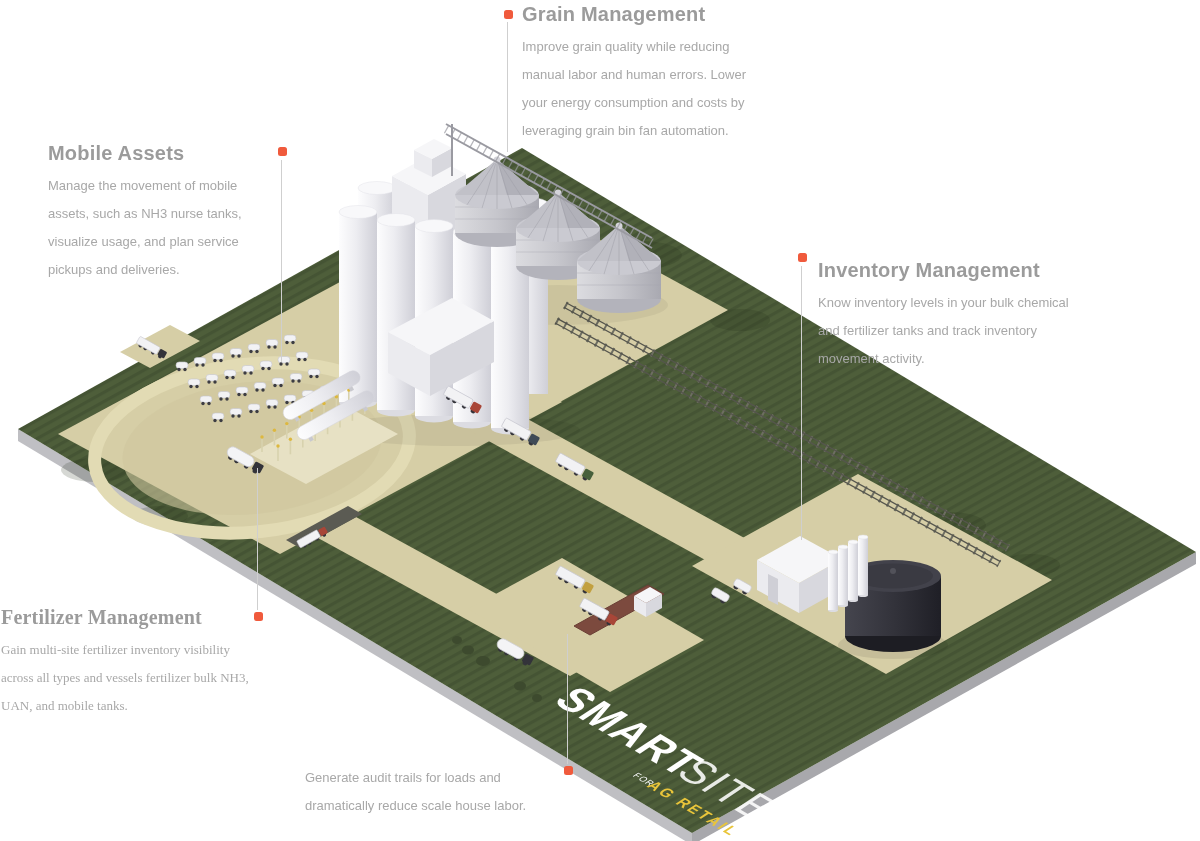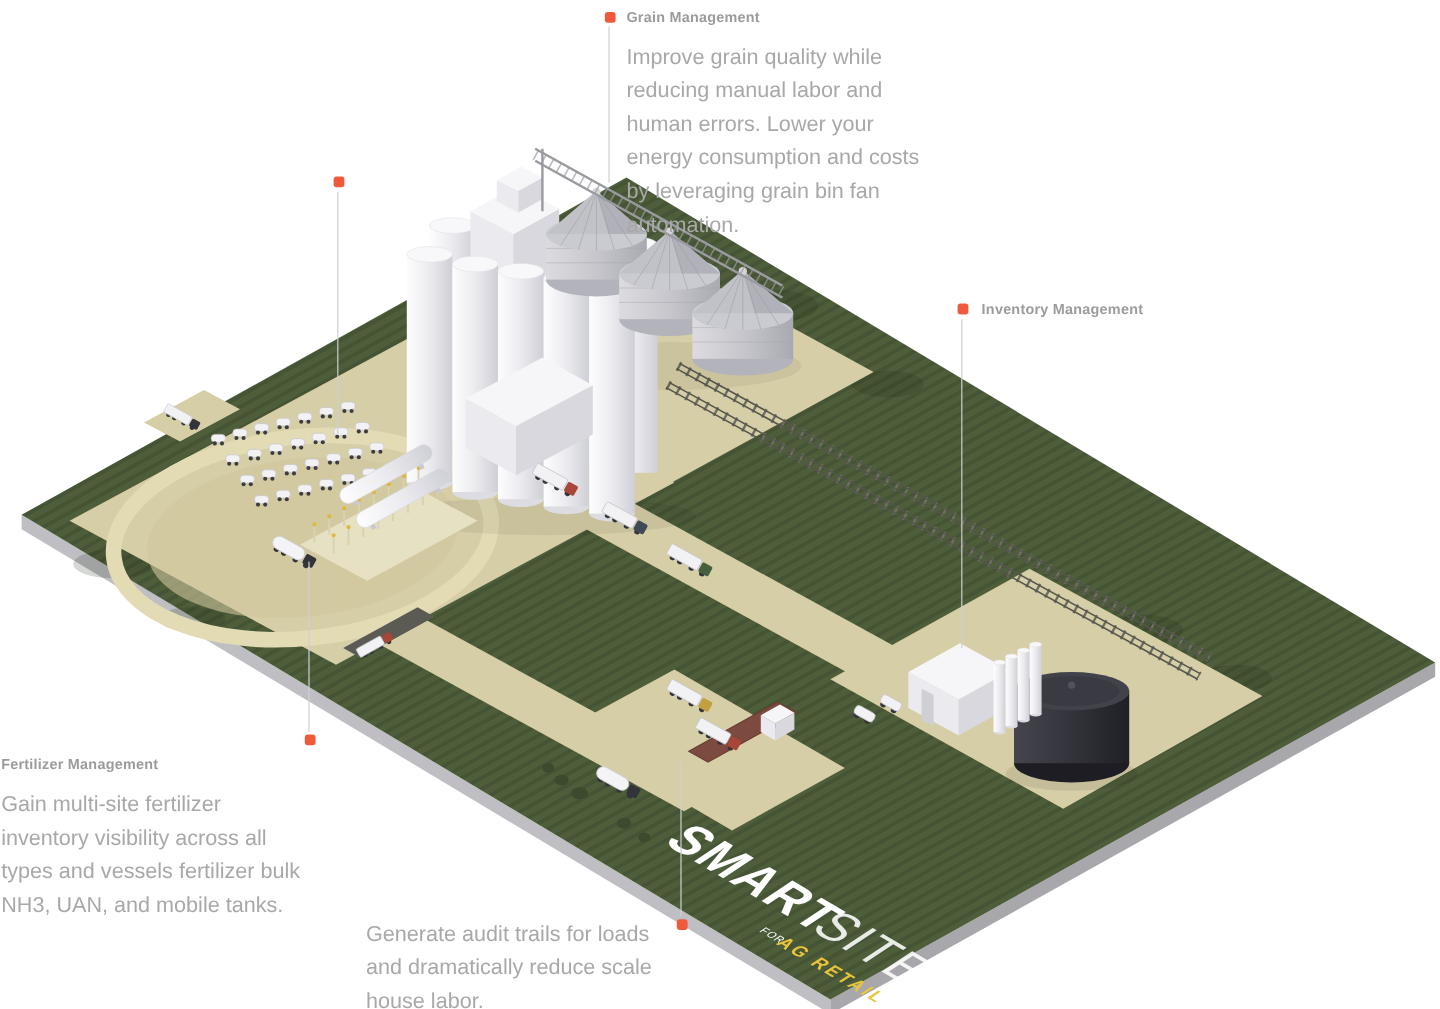--- a/index.html
+++ b/index.html
@@ -1,21 +1,21 @@
 <!DOCTYPE html>
 <html><head>
 <meta charset="utf-8">
 <style>
   html,body{margin:0;padding:0;background:#fff;}
   .stage{position:relative;width:1200px;height:841px;background:#ffffff;overflow:hidden;
          font-family:"Liberation Sans", sans-serif;}
   .scene-svg{position:absolute;left:0;top:0;z-index:1;}
   .callout{position:absolute;z-index:3;text-align:left;}
-  .callout h2{margin:0;font-size:12px;line-height:24px;font-weight:700;color:#9b9b9b;letter-spacing:.2px;}
-  .callout p{margin:7px 0 0;font-size:18px;line-height:28px;color:#a8a8a8;}
+  .callout h2{margin:0;font-size:20px;line-height:24px;font-weight:700;color:#9b9b9b;letter-spacing:.2px;}
+  .callout p{margin:7px 0 0;font-size:13px;line-height:28px;color:#a8a8a8;}
   .dot{position:absolute;z-index:4;width:9px;height:9px;border-radius:2.5px;background:#f05a3c;}
   .cline{position:absolute;z-index:2;width:1px;background:#cfcfcf;}
   
   .pad{fill:#d6cea6;}
   .padlight{fill:#e7e1c4;}
   .siloCap{fill:#f8f8fa;stroke:#e2e2e8;stroke-width:.5;}
   .siloBase{fill:#dcdce2;}
   .boxTop{fill:#f6f6f8;}
   .boxFront{fill:#ebebef;}
   .boxSide{fill:#d8d8de;}
@@ -358,30 +358,35 @@
 
   <div class="dot" style="left:504px;top:10px;"></div>
   <div class="cline" style="left:507px;top:22px;height:130px;"></div>
   <div class="callout" style="left:522px;top:2px;width:246px;">
     <h2>Grain Management</h2>
     <p>Improve grain quality while reducing manual labor and human errors. Lower your energy consumption and costs by leveraging grain bin fan automation.</p>
   </div>
 
   <div class="dot" style="left:278px;top:147px;"></div>
   <div class="cline" style="left:281px;top:160px;height:202px;"></div>
+  <div class="callout" style="left:48px;top:141px;width:228px;">
+    <h2>Mobile Assets</h2>
+    <p>Manage the movement of mobile assets, such as NH3 nurse tanks, visualize usage, and plan service pickups and deliveries.</p>
+  </div>
 
   <div class="dot" style="left:798px;top:253px;"></div>
   <div class="cline" style="left:801px;top:266px;height:274px;"></div>
-  <div class="callout" style="left:818px;top:246px;width:262px;">
+  <div class="callout" style="left:818px;top:258px;width:262px;">
     <h2>Inventory Management</h2>
+    <p>Know inventory levels in your bulk chemical and fertilizer tanks and track inventory movement activity.</p>
   </div>
 
   <div class="dot" style="left:254px;top:612px;"></div>
   <div class="cline" style="left:257px;top:468px;height:142px;"></div>
-  <div class="callout" style="left:1px;top:625px;width:250px;">
+  <div class="callout" style="left:1px;top:605px;width:250px;font-family:Liberation Serif, serif;">
     <h2>Fertilizer Management</h2>
     <p>Gain multi-site fertilizer inventory visibility across all types and vessels fertilizer bulk NH3, UAN, and mobile tanks.</p>
   </div>
 
   <div class="dot" style="left:564px;top:766px;"></div>
   <div class="cline" style="left:567px;top:634px;height:130px;"></div>
   <div class="callout" style="left:305px;top:757px;width:256px;">
     <p>Generate audit trails for loads and dramatically reduce scale house labor.</p>
   </div>
 

